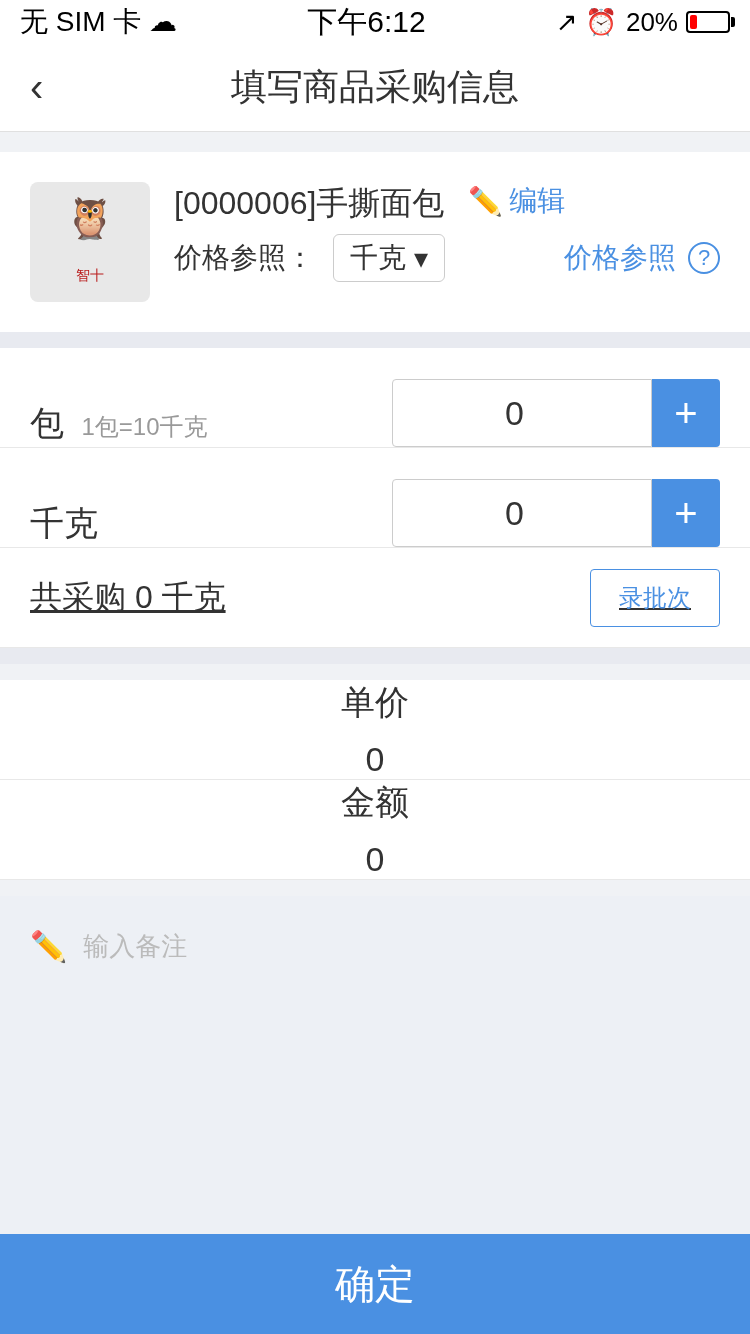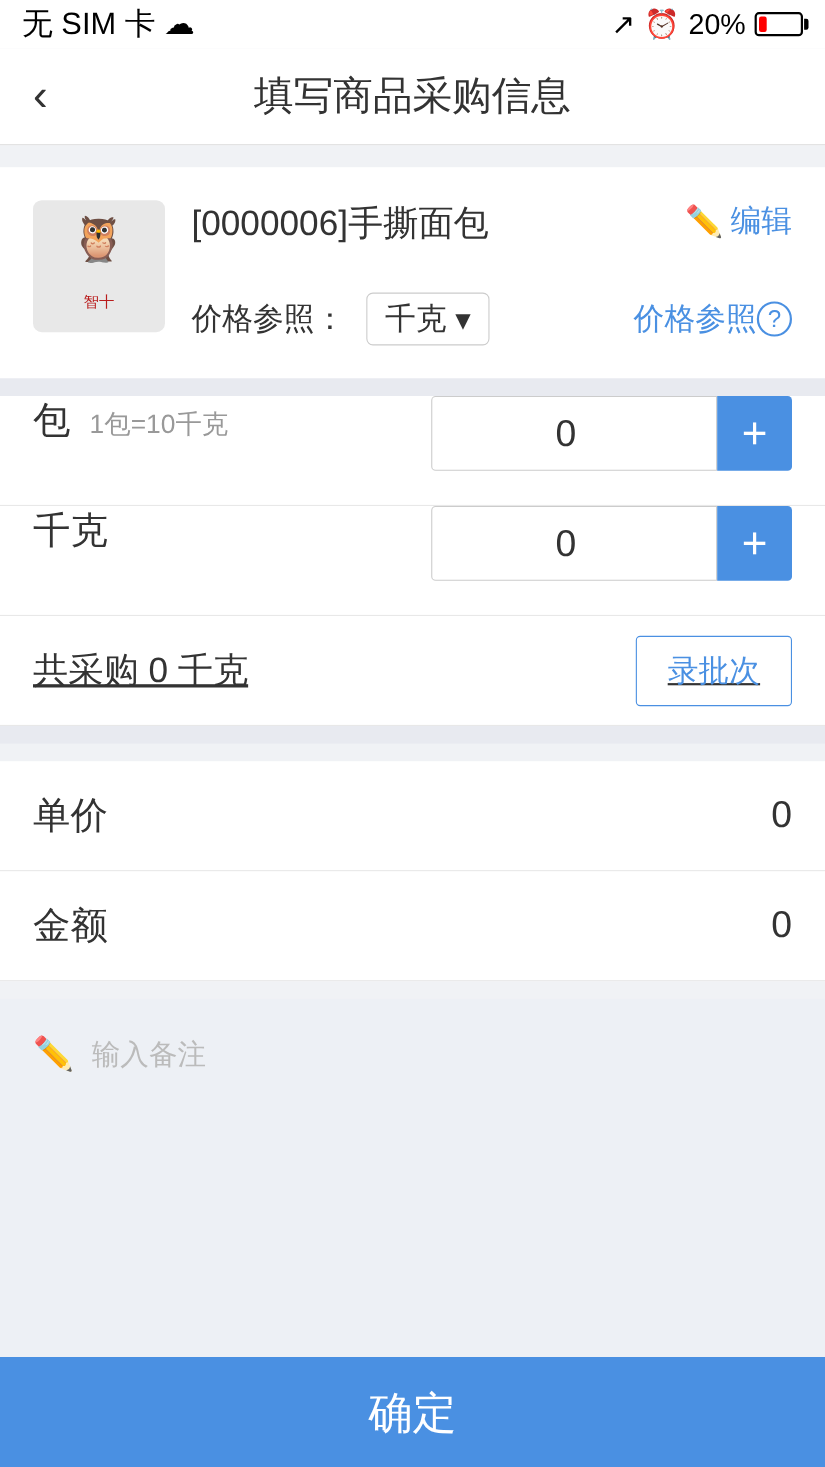--- a/index.html
+++ b/index.html
@@ -104,23 +104,23 @@
       font-size: 40px;
       color: #999;
       text-align: center;
       line-height: 1.2;
     }
     .product-info {
       flex: 1;
     }
     .product-header {
       display: flex;
-      justify-content: space-between;
+      justify-content: flex-start;
       align-items: flex-start;
-      margin-bottom: 40px;
+      margin-bottom: 8px;
       gap: 24px;
     }
     .product-name {
       font-size: 32px;
       color: #333;
       font-weight: 500;
     }
     .edit-btn {
       color: #4a90e2;
       font-size: 28px;
@@ -144,21 +144,21 @@
       font-size: 28px;
       color: #333;
       margin-left: 10px;
       gap: 8px;
     }
     .price-ref {
       color: #4a90e2;
       font-size: 28px;
       display: flex;
       align-items: center;
-      gap: 0;
+      gap: 12px;
     }
     .price-ref-q {
       width: 32px; height: 32px;
       border-radius: 50%;
       border: 2px solid #4a90e2;
       display: inline-flex;
       align-items: center;
       justify-content: center;
       font-size: 22px;
       color: #4a90e2;
@@ -169,21 +169,21 @@
       height: 16px;
       background: #e8eaf0;
     }
 
     
     .input-section {
       background: #fff;
     }
     .input-row {
       display: flex;
-      align-items: flex-start;
+      align-items: flex-end;
       padding: 0 30px;
       height: 100px;
       border-bottom: 1px solid #e8e8e8;
     }
     .input-row-label {
       flex: 1;
       font-size: 34px;
       color: #333;
     }
     .input-row-sublabel {
@@ -231,38 +231,39 @@
       text-decoration: underline;
     }
     .total-text {
       flex: 1;
       font-size: 32px;
       color: #333;
     }
     .batch-btn {
       border: 1px solid #4a90e2;
       color: #4a90e2;
-      font-size: 28px;
+      font-size: 24px;
       padding: 12px 28px;
       border-radius: 4px;
       background: #fff;
       cursor: pointer;
     }
 
     
     .price-section {
       background: #fff;
       margin-top: 16px;
     }
     .price-row {
       display: flex;
       align-items: center;
       padding: 0 30px;
       height: 100px;
       border-bottom: 1px solid #e8e8e8;
+      flex-direction: column;
     }
     .price-row-label {
       flex: 1;
       font-size: 34px;
       color: #333;
     }
     .price-row-value {
       font-size: 34px;
       color: #333;
     }
@@ -299,20 +300,21 @@
       font-weight: 500;
     }
   </style>
 </head>
 <body>
 
 <div class="status-bar">
   <div class="status-bar-left">
     <span>无 SIM 卡 ☁</span>
   </div>
+  <div class="status-bar-center">下午6:12</div>
   <div class="status-bar-right">
     <span>↗</span>
     <span>⏰</span>
     <span>20%</span>
     <span class="battery-icon">
       <span class="battery-fill"></span>
     </span>
   </div>
 </div>
 

